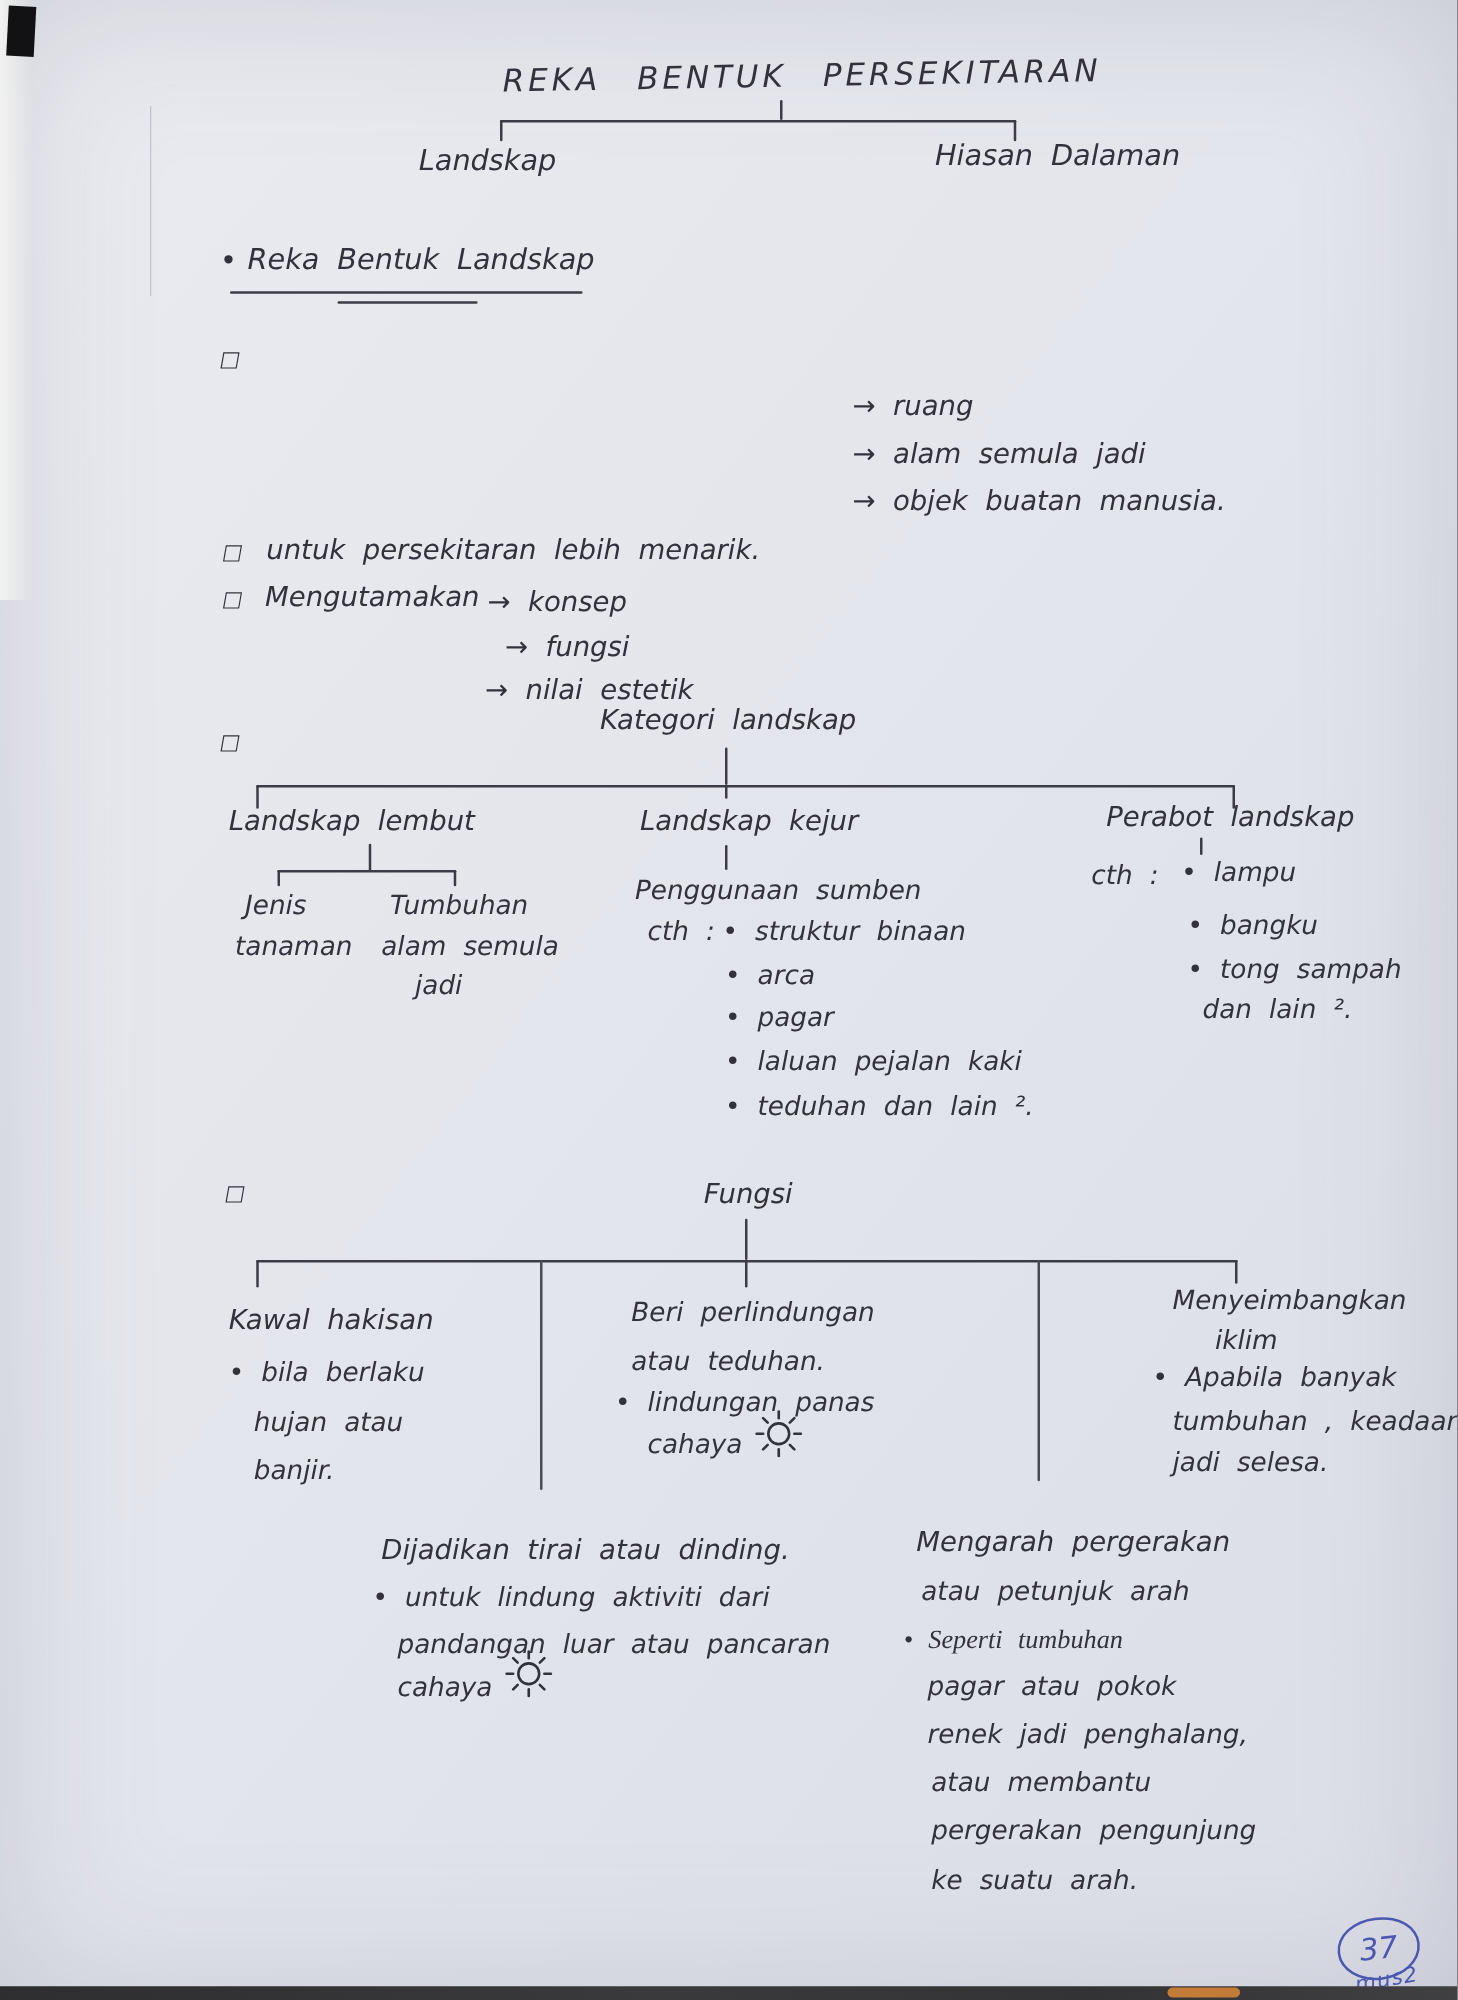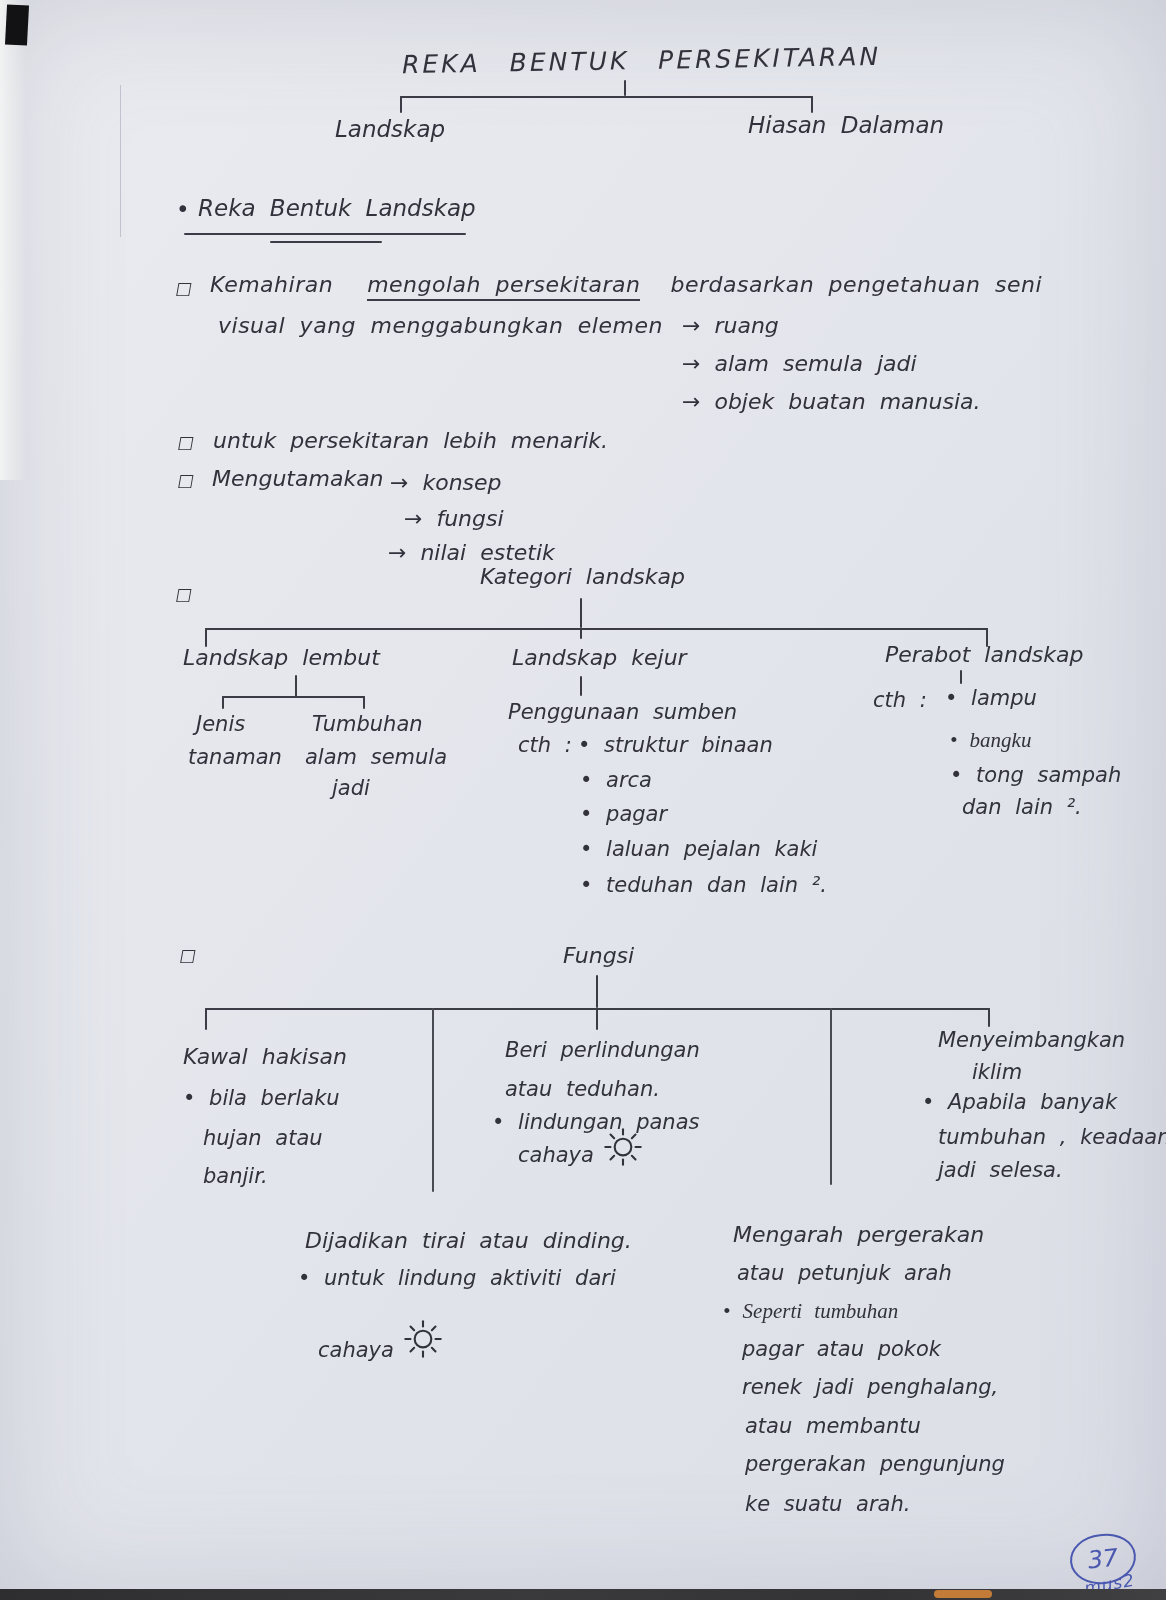--- a/index.html
+++ b/index.html
@@ -53,24 +53,20 @@
   <div class="vline" style="left:811px;top:96px;height:17px;"></div>
   <div class="hw t23" style="left:335px;top:116px;">Landskap</div>
   <div class="hw t23" style="left:748px;top:112px;">Hiasan Dalaman</div>
 
   <div class="hw t23" style="left:176px;top:196px;">•</div>
   <div class="hw t23" style="left:198px;top:195px;">Reka Bentuk Landskap</div>
   <div class="hline" style="left:184px;top:233px;width:282px;"></div>
   <div class="hline" style="left:270px;top:241px;width:112px;"></div>
 
   <div class="hw marker" style="left:176px;top:278px;">□</div>
-  <div class="hw t22" style="left:210px;top:272px;letter-spacing:.5px;">
-    <span>Kemahiran</span><span class="ul gap1">mengolah persekitaran</span><span class="gap2">berdasarkan pengetahuan seni</span>
-  </div>
-  <div class="hw t22" style="left:218px;top:313px;letter-spacing:.5px;">visual yang menggabungkan elemen</div>
   <div class="hw t22" style="left:682px;top:313px;">→ ruang</div>
   <div class="hw t22" style="left:682px;top:351px;">→ alam semula jadi</div>
   <div class="hw t22" style="left:682px;top:389px;">→ objek buatan manusia.</div>
 
   <div class="hw marker" style="left:178px;top:432px;">□</div>
   <div class="hw t22" style="left:213px;top:428px;">untuk persekitaran lebih menarik.</div>
 
   <div class="hw marker" style="left:178px;top:470px;">□</div>
   <div class="hw t22" style="left:212px;top:466px;">Mengutamakan</div>
   <div class="hw t22" style="left:390px;top:470px;">→ konsep</div>
@@ -103,21 +99,21 @@
   <div class="hw t21" style="left:578px;top:733px;">• struktur binaan</div>
   <div class="hw t21" style="left:580px;top:768px;">• arca</div>
   <div class="hw t21" style="left:580px;top:802px;">• pagar</div>
   <div class="hw t21" style="left:580px;top:837px;">• laluan pejalan kaki</div>
   <div class="hw t21" style="left:580px;top:873px;text-align:right;">• teduhan dan lain ².</div>
 
   <div class="hw t22" style="left:885px;top:642px;">Perabot landskap</div>
   <div class="vline" style="left:960px;top:670px;height:14px;"></div>
   <div class="hw t21" style="left:873px;top:688px;">cth :</div>
   <div class="hw t21" style="left:945px;top:686px;">• lampu</div>
-  <div class="hw t21" style="left:950px;top:728px;font-family:Liberation Serif, serif;">• bangku</div>
+  <div class="hw t21" style="left:950px;top:728px;">• bangku</div>
   <div class="hw t21" style="left:950px;top:763px;">• tong sampah</div>
   <div class="hw t21" style="left:962px;top:795px;">dan lain ².</div>
 
   <div class="hw marker" style="left:180px;top:945px;">□</div>
   <div class="hw t22" style="left:563px;top:943px;">Fungsi</div>
   <div class="vline" style="left:596px;top:975px;height:33px;"></div>
   <div class="hline" style="left:205px;top:1008px;width:785px;"></div>
   <div class="vline" style="left:205px;top:1008px;height:22px;"></div>
   <div class="vline" style="left:988px;top:1008px;height:19px;"></div>
   <div class="vline" style="left:596px;top:1008px;height:22px;"></div>
@@ -148,20 +144,21 @@
   </svg>
 
   <div class="hw t21" style="left:938px;top:1028px;">Menyeimbangkan</div>
   <div class="hw t21" style="left:972px;top:1060px;">iklim</div>
   <div class="hw t21" style="left:922px;top:1090px;">• Apabila banyak</div>
   <div class="hw t21" style="left:938px;top:1125px;">tumbuhan , keadaan</div>
   <div class="hw t21" style="left:938px;top:1158px;">jadi selesa.</div>
 
   <div class="hw t22" style="left:305px;top:1228px;">Dijadikan tirai atau dinding.</div>
   <div class="hw t21" style="left:298px;top:1266px;">• untuk lindung aktiviti dari</div>
+  <div class="hw t21" style="left:318px;top:1303px;">pandangan luar atau pancaran</div>
   <div class="hw t21" style="left:318px;top:1338px;">cahaya</div>
   <svg class="sun" style="left:398px;top:1318px;" width="50" height="42" viewBox="0 0 48 40">
     <g stroke="#32323c" stroke-width="2" fill="none" stroke-linecap="round">
       <circle cx="24" cy="20" r="8"></circle>
       <line x1="36" y1="20" x2="41" y2="20"></line>
         <line x1="32.5" y1="11.5" x2="36" y2="8"></line>
       <line x1="24" y1="8" x2="24" y2="3"></line>
         <line x1="15.5" y1="11.5" x2="12" y2="8"></line>
       <line x1="12" y1="20" x2="7" y2="20"></line>
         <line x1="15.5" y1="28.5" x2="12" y2="32"></line>

